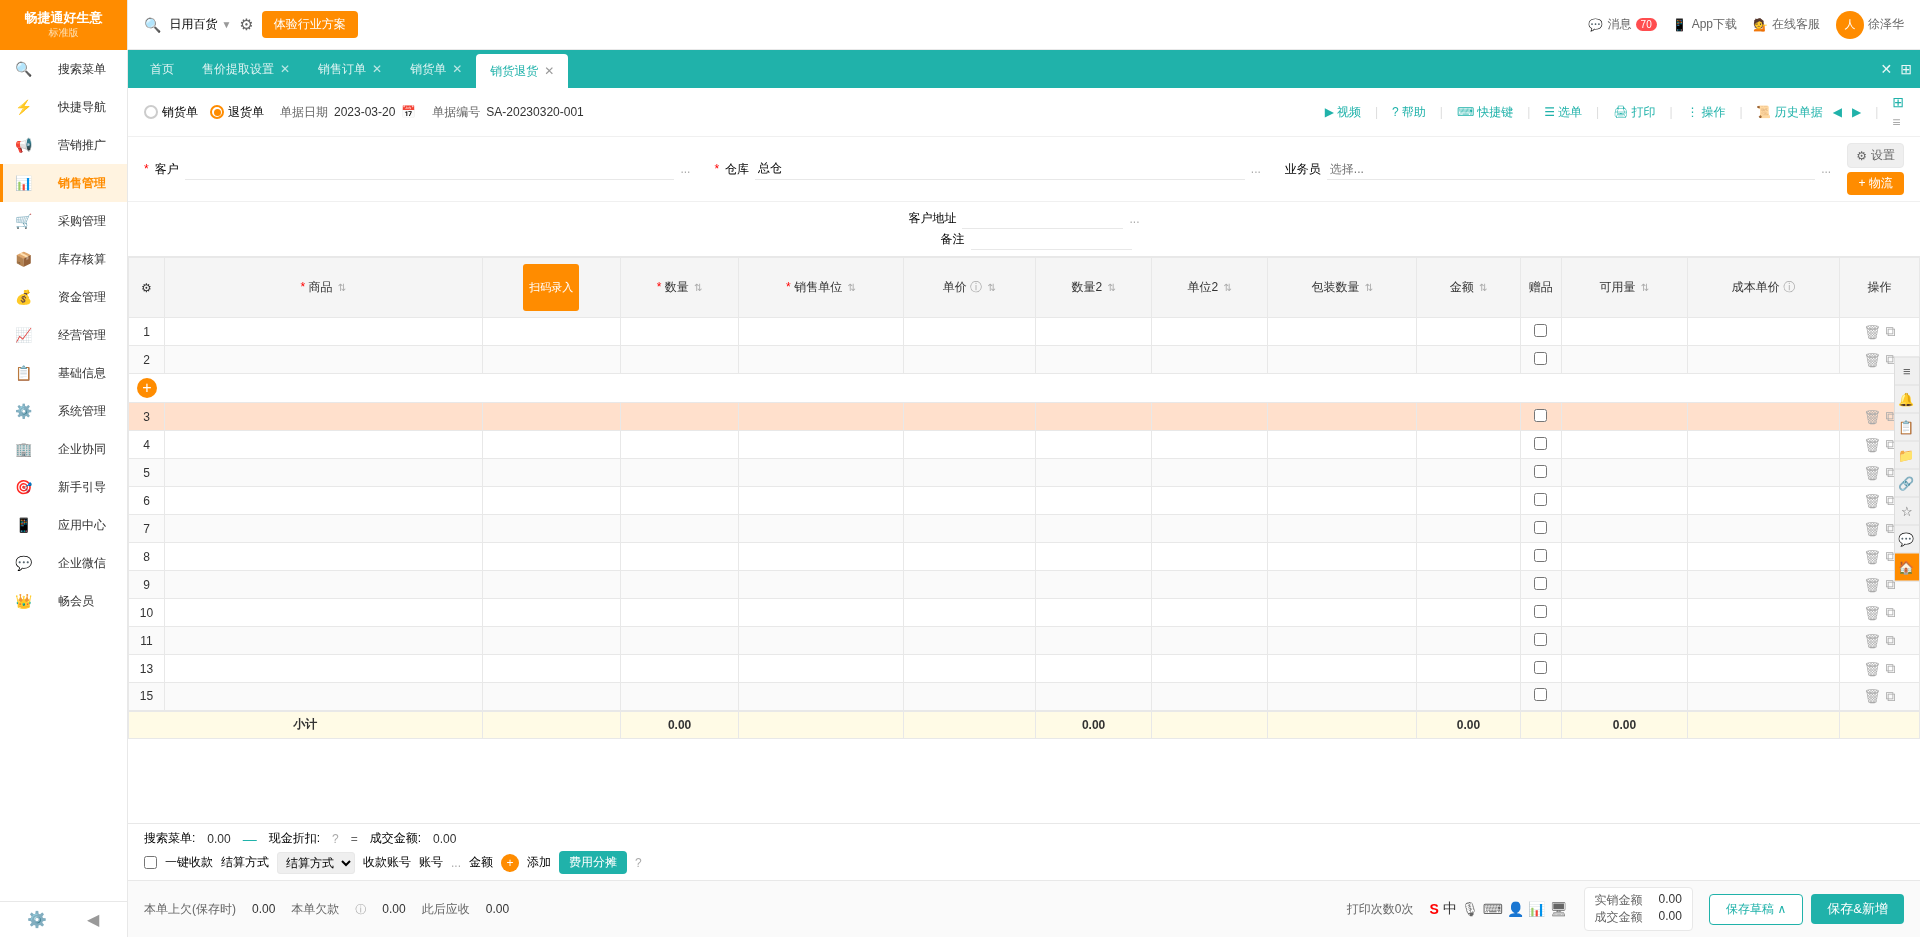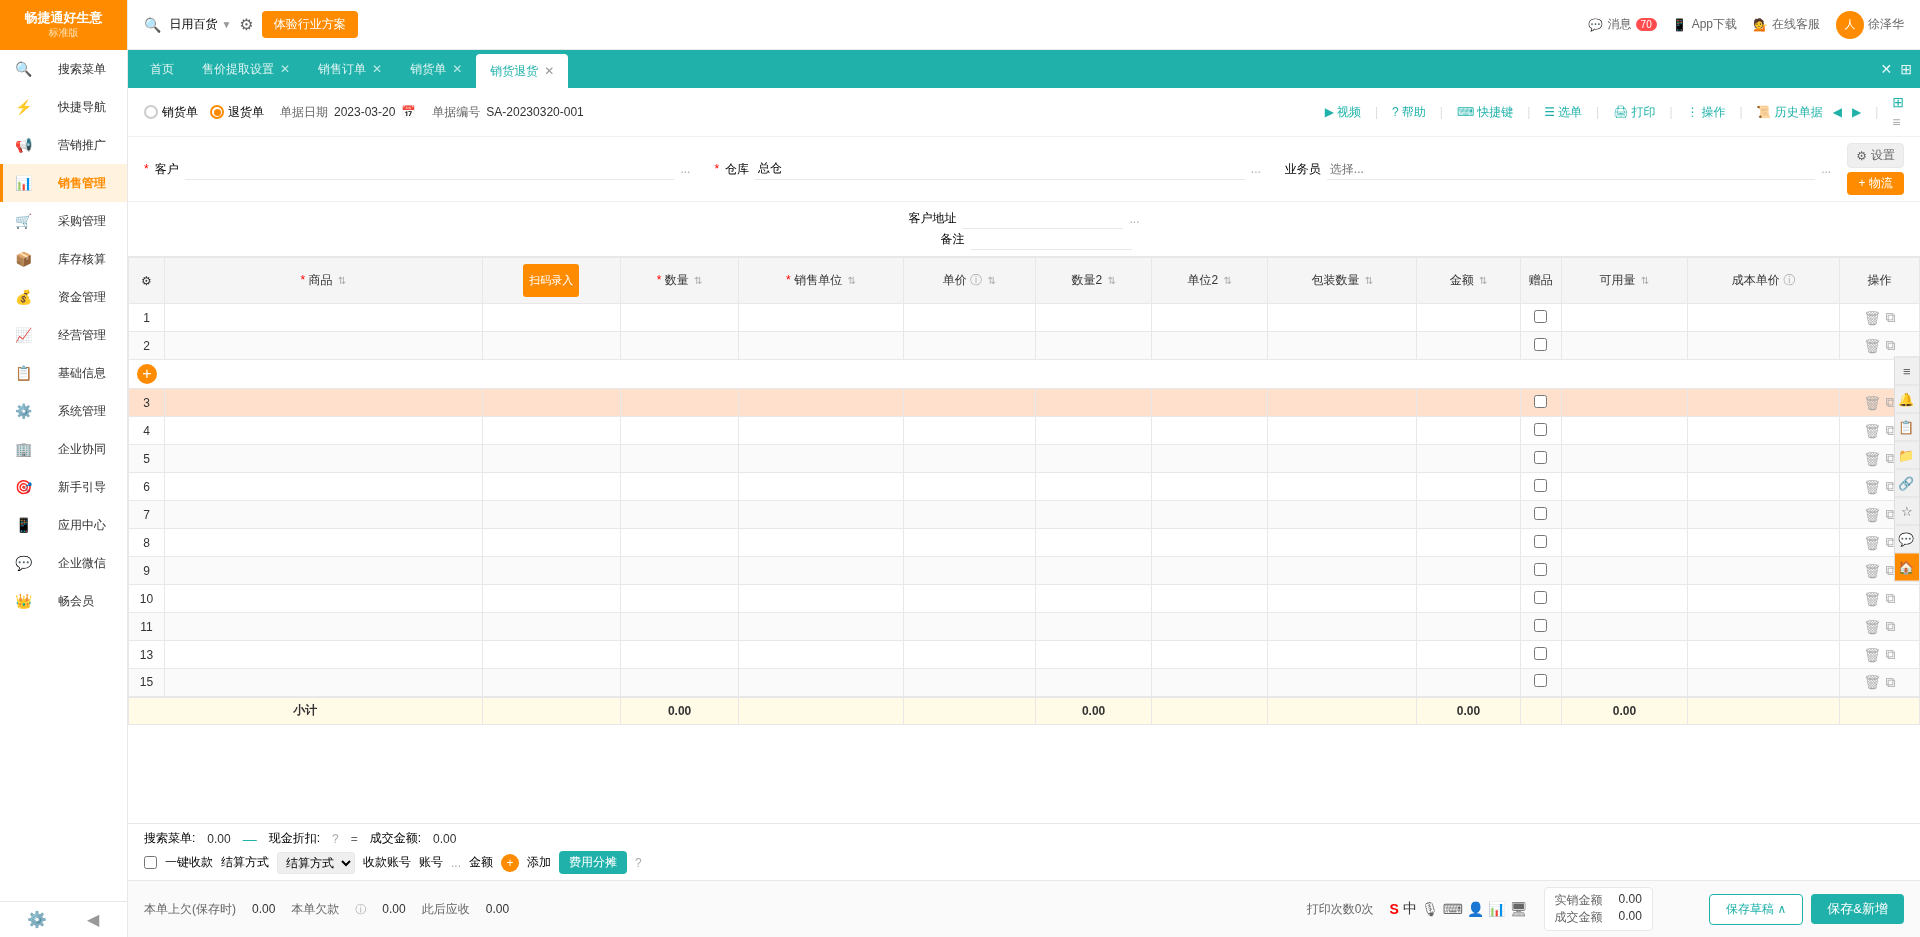--- a/index.html
+++ b/index.html
@@ -55,34 +55,34 @@
     
     .table-wrapper { flex: 1; overflow-y: auto; }
     .data-table { width: 100%; border-collapse: collapse; }
     .data-table th { background: #f5f5f5; border: 1px solid #e8e8e8; padding: 6px 8px; text-align: center; color: #333; font-weight: normal; white-space: nowrap; position: sticky; top: 0; z-index: 1; }
     .data-table td { border: 1px solid #e8e8e8; padding: 4px 6px; text-align: center; color: #333; height: 28px; }
     .data-table tr:nth-child(even) { background: #fafafa; }
     .data-table tr.active-row { background: #ffe0cc; }
     .row-num { color: #999; text-align: center; width: 30px; }
     .col-settings { width: 36px; }
     .col-actions { width: 80px; }
-    .scan-btn { background: #ff8c00; color: #fff; border: none; border-radius: 3px; padding: 9px 6px; font-size: 11px; cursor: pointer; }
+    .scan-btn { background: #ff8c00; color: #fff; border: none; border-radius: 3px; padding: 16px 6px; font-size: 11px; cursor: pointer; }
     .action-icons { display: flex; align-items: center; justify-content: center; gap: 4px; }
     .icon-btn { cursor: pointer; color: #aaa; font-size: 14px; }
     .checkbox-cell { width: 30px; }
     .summary-row td { background: #fffbe6; font-weight: bold; border-top: 2px solid #e8e8e8; }
 
     
     .footer-area { border-top: 1px solid #e8e8e8; background: #fff; padding: 6px 16px; }
     .footer-row1 { display: flex; align-items: center; gap: 12px; margin-bottom: 4px; }
     .footer-eq { color: #666; }
     .footer-row2 { display: flex; align-items: center; gap: 8px; }
 
     
-    .save-btn-area { display: flex; align-items: center; gap: 8px; margin-left: 40px; }
+    .save-btn-area { display: flex; align-items: center; gap: 8px; }
     .save-draft-btn { border: 1px solid #20b2aa; color: #20b2aa; background: #fff; border-radius: 4px; padding: 6px 16px; cursor: pointer; font-size: 13px; }
     .save-new-btn { background: #20b2aa; color: #fff; border: none; border-radius: 4px; padding: 6px 16px; cursor: pointer; font-size: 13px; }
 
     .toolbar-divider { color: #ddd; margin: 0 4px; }
 
     .header-gear { font-size: 16px; cursor: pointer; color: #666; }
 
     .th-sort { cursor: pointer; color: #aaa; margin-left: 2px; font-size: 10px; }
 
     input[type="text"] { border: none; outline: none; background: transparent; width: 100%; }

